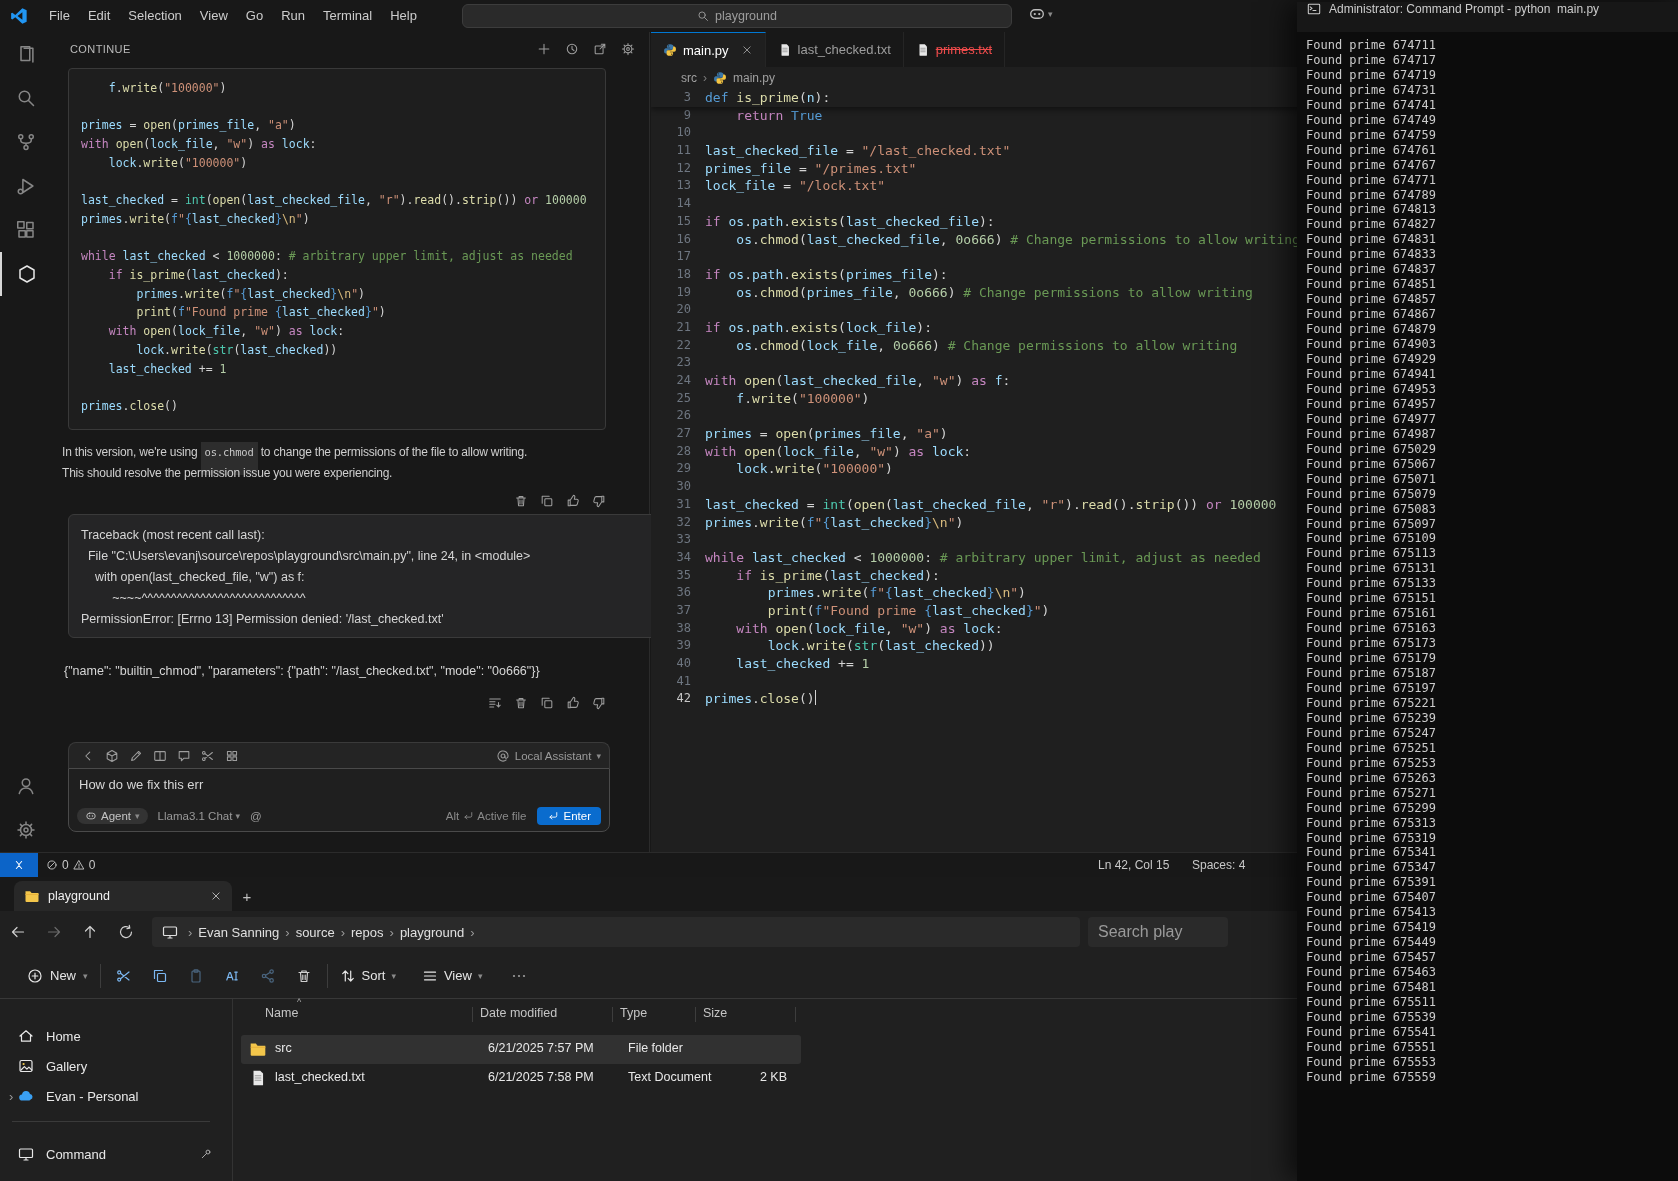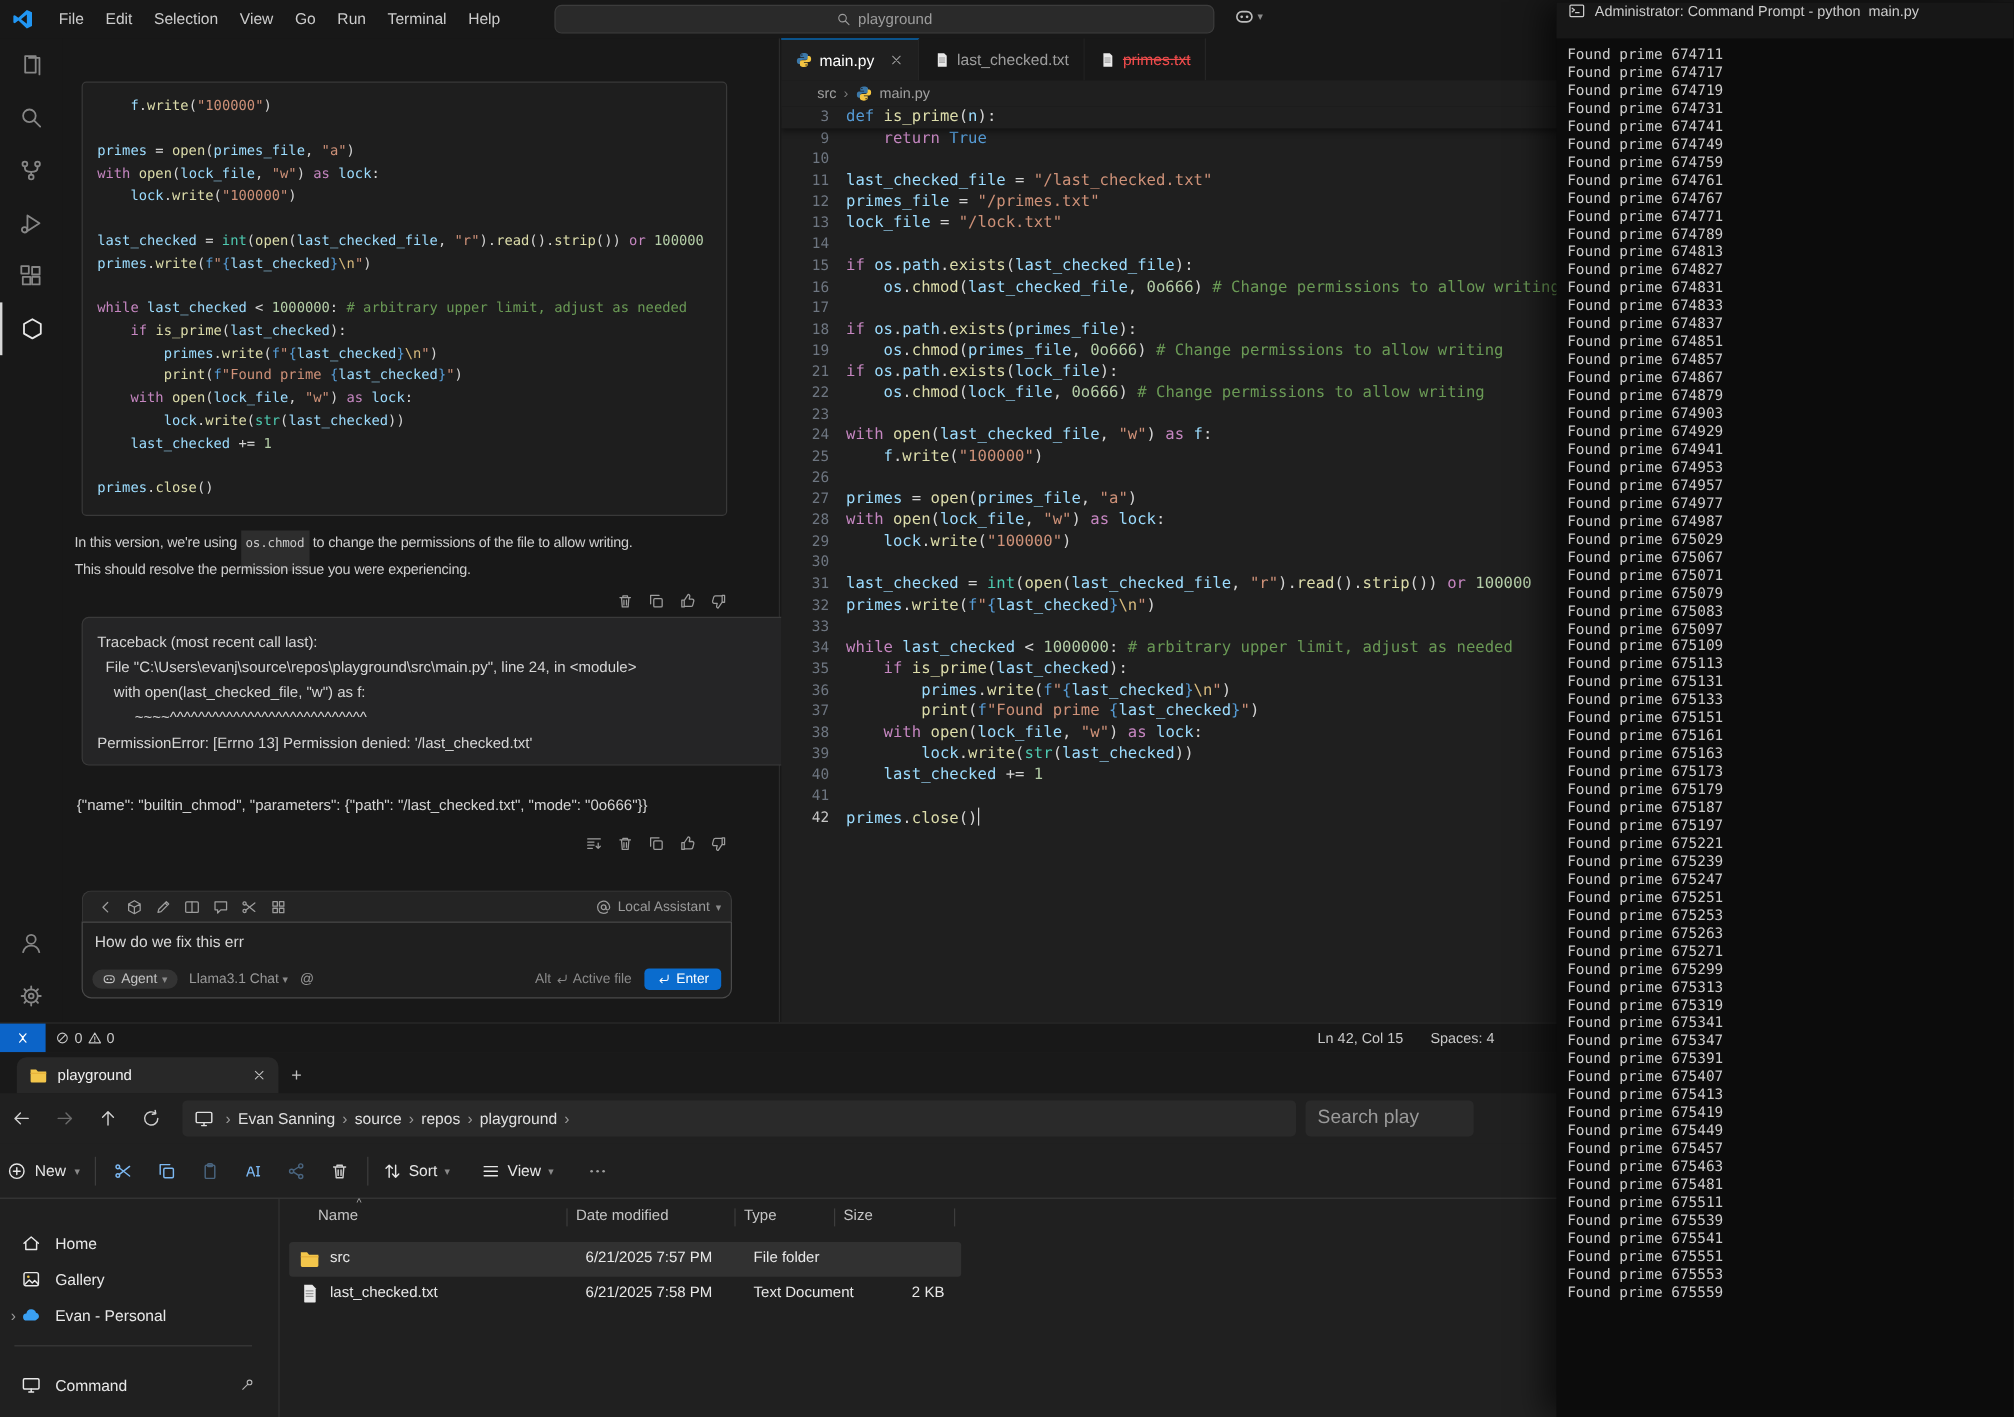--- a/index.html
+++ b/index.html
@@ -89,21 +89,21 @@
   #ex-tabrow { position:absolute; left:0; top:0; width:100%; height:34px; background:#191919; display:flex; align-items:flex-end; }
   #ex-tab { margin-left:14px; width:218px; height:30px; background:#282828; border-radius:8px 8px 0 0; display:flex; align-items:center; gap:8px; padding:0 10px; font-size:12.5px; color:#f0f0f0; }
   #ex-tab .tclose { margin-left:auto; color:#c0c0c0; }
   #ex-newtab { width:30px; height:30px; display:flex; align-items:center; justify-content:center; color:#c0c0c0; font-size:15px; }
   #ex-nav { position:absolute; left:0; top:34px; width:100%; height:42px; background:#202020; display:flex; align-items:center; color:#d0d0d0; }
   .navbtn { width:36px; height:32px; display:flex; align-items:center; justify-content:center; color:#d0d0d0; }
   .navbtn.dim { color:#6a6a6a; }
   #ex-crumbbox { margin-left:8px; width:928px; height:30px; background:#2a2a2a; border-radius:4px; display:flex; align-items:center; gap:4px; padding:0 10px; font-size:13px; color:#e0e0e0; }
   .crumb-sep { color:#9a9a9a; font-size:13px; padding:0 6px; }
   #ex-search { margin-left:8px; width:140px; height:30px; background:#2a2a2a; border-radius:4px; display:flex; align-items:center; padding:0 10px; font-size:16px; color:#9a9a9a; }
-  #ex-toolbar { position:absolute; left:0; top:76px; width:100%; height:46px; display:flex; align-items:center; padding-left:6px; border-bottom:1px solid #383838; }
+  #ex-toolbar { position:absolute; left:0; top:76px; width:100%; height:46px; display:flex; align-items:center; padding-left:27px; border-bottom:1px solid #383838; }
   #new-btn { display:flex; align-items:center; gap:7px; font-size:13px; color:#e6e6e6; }
   .tb-sep { width:1px; height:24px; background:#3d3d3d; margin:0 12px; }
   .tb-icons { display:flex; gap:14px; color:#7cb8f2; }
   .tb-icons .dim { opacity:.45; }
   .tb-drop { display:flex; align-items:center; gap:6px; font-size:13px; color:#e6e6e6; margin-right:26px; }
   #ex-body { position:absolute; left:0; top:122px; width:100%; bottom:0; }
   #ex-side { position:absolute; left:0; top:0; width:233px; height:100%; border-right:1px solid #333333; }
   .side-item { position:absolute; left:10px; width:210px; height:30px; display:flex; align-items:center; gap:12px; font-size:13px; border-radius:4px; padding-left:8px; }
   .side-chev { position:absolute; left:-1px; color:#9a9a9a; font-size:13px; width:12px; }
   .side-pin { position:absolute; right:8px; color:#b5b5b5; }
@@ -392,20 +392,45 @@
           </svg>
         </div>
       <div class="ab-item">
           <svg class="ic20">
             <use href="#i-gear"></use>
           </svg>
         </div>
     </div>
 
     <div id="sidepanel">
+      <div id="panel-header">
+        <span id="panel-title">CONTINUE</span>
+        <div id="panel-header-icons">
+            <span class="icbtn">
+              <svg class="ic ic14">
+                <use href="#i-add"></use>
+              </svg>
+            </span>
+            <span class="icbtn">
+              <svg class="ic ic14">
+                <use href="#i-history"></use>
+              </svg>
+            </span>
+            <span class="icbtn">
+              <svg class="ic ic14">
+                <use href="#i-ext"></use>
+              </svg>
+            </span>
+            <span class="icbtn">
+              <svg class="ic ic14">
+                <use href="#i-gear"></use>
+              </svg>
+            </span>
+          </div>
+      </div>
 
       <div id="code-block">
         <div id="panel-code"><div><span class="tk-p">    </span><span class="tk-v">f</span><span class="tk-p">.</span><span class="tk-f">write</span><span class="tk-p">(</span><span class="tk-s">"100000"</span><span class="tk-p">)</span></div><div>&nbsp;</div><div><span class="tk-v">primes</span><span class="tk-p"> = </span><span class="tk-f">open</span><span class="tk-p">(</span><span class="tk-v">primes_file</span><span class="tk-p">, </span><span class="tk-s">"a"</span><span class="tk-p">)</span></div><div><span class="tk-c">with </span><span class="tk-f">open</span><span class="tk-p">(</span><span class="tk-v">lock_file</span><span class="tk-p">, </span><span class="tk-s">"w"</span><span class="tk-p">) </span><span class="tk-c">as </span><span class="tk-v">lock</span><span class="tk-p">:</span></div><div><span class="tk-p">    </span><span class="tk-v">lock</span><span class="tk-p">.</span><span class="tk-f">write</span><span class="tk-p">(</span><span class="tk-s">"100000"</span><span class="tk-p">)</span></div><div>&nbsp;</div><div><span class="tk-v">last_checked</span><span class="tk-p"> = </span><span class="tk-t">int</span><span class="tk-p">(</span><span class="tk-f">open</span><span class="tk-p">(</span><span class="tk-v">last_checked_file</span><span class="tk-p">, </span><span class="tk-s">"r"</span><span class="tk-p">).</span><span class="tk-f">read</span><span class="tk-p">().</span><span class="tk-f">strip</span><span class="tk-p">()) </span><span class="tk-c">or </span><span class="tk-n">100000</span></div><div><span class="tk-v">primes</span><span class="tk-p">.</span><span class="tk-f">write</span><span class="tk-p">(</span><span class="tk-b">f</span><span class="tk-s">"</span><span class="tk-b">{</span><span class="tk-v">last_checked</span><span class="tk-b">}</span><span class="tk-e">\n</span><span class="tk-s">"</span><span class="tk-p">)</span></div><div>&nbsp;</div><div><span class="tk-c">while </span><span class="tk-v">last_checked</span><span class="tk-p"> &lt; </span><span class="tk-n">1000000</span><span class="tk-p">: </span><span class="tk-m"># arbitrary upper limit, adjust as needed</span></div><div><span class="tk-p">    </span><span class="tk-c">if </span><span class="tk-f">is_prime</span><span class="tk-p">(</span><span class="tk-v">last_checked</span><span class="tk-p">):</span></div><div><span class="tk-p">        </span><span class="tk-v">primes</span><span class="tk-p">.</span><span class="tk-f">write</span><span class="tk-p">(</span><span class="tk-b">f</span><span class="tk-s">"</span><span class="tk-b">{</span><span class="tk-v">last_checked</span><span class="tk-b">}</span><span class="tk-e">\n</span><span class="tk-s">"</span><span class="tk-p">)</span></div><div><span class="tk-p">        </span><span class="tk-f">print</span><span class="tk-p">(</span><span class="tk-b">f</span><span class="tk-s">"Found prime </span><span class="tk-b">{</span><span class="tk-v">last_checked</span><span class="tk-b">}</span><span class="tk-s">"</span><span class="tk-p">)</span></div><div><span class="tk-p">    </span><span class="tk-c">with </span><span class="tk-f">open</span><span class="tk-p">(</span><span class="tk-v">lock_file</span><span class="tk-p">, </span><span class="tk-s">"w"</span><span class="tk-p">) </span><span class="tk-c">as </span><span class="tk-v">lock</span><span class="tk-p">:</span></div><div><span class="tk-p">        </span><span class="tk-v">lock</span><span class="tk-p">.</span><span class="tk-f">write</span><span class="tk-p">(</span><span class="tk-t">str</span><span class="tk-p">(</span><span class="tk-v">last_checked</span><span class="tk-p">))</span></div><div><span class="tk-p">    </span><span class="tk-v">last_checked</span><span class="tk-p"> += </span><span class="tk-n">1</span></div><div>&nbsp;</div><div><span class="tk-v">primes</span><span class="tk-p">.</span><span class="tk-f">close</span><span class="tk-p">()</span></div></div>
       </div>
 
       <div id="assist-para">
         <div><span>In this version, we're using</span>
           <span class="inline-code">os.chmod</span>
           <span>to change the permissions of the file to allow writing.</span></div>
         <div>This should resolve the permission issue you were experiencing.</div>
@@ -586,20 +611,21 @@
             <div class="crow"><span class="ln">10</span><span>&nbsp;</span></div>
             <div class="crow"><span class="ln">11</span><span><span class="tk-v">last_checked_file</span><span class="tk-p"> = </span><span class="tk-s">"/last_checked.txt"</span></span></div>
             <div class="crow"><span class="ln">12</span><span><span class="tk-v">primes_file</span><span class="tk-p"> = </span><span class="tk-s">"/primes.txt"</span></span></div>
             <div class="crow"><span class="ln">13</span><span><span class="tk-v">lock_file</span><span class="tk-p"> = </span><span class="tk-s">"/lock.txt"</span></span></div>
             <div class="crow"><span class="ln">14</span><span>&nbsp;</span></div>
             <div class="crow"><span class="ln">15</span><span><span class="tk-c">if </span><span class="tk-v">os</span><span class="tk-p">.</span><span class="tk-v">path</span><span class="tk-p">.</span><span class="tk-f">exists</span><span class="tk-p">(</span><span class="tk-v">last_checked_file</span><span class="tk-p">):</span></span></div>
             <div class="crow"><span class="ln">16</span><span><span class="tk-p">    </span><span class="tk-v">os</span><span class="tk-p">.</span><span class="tk-f">chmod</span><span class="tk-p">(</span><span class="tk-v">last_checked_file</span><span class="tk-p">, </span><span class="tk-n">0o666</span><span class="tk-p">) </span><span class="tk-m"># Change permissions to allow writing</span></span></div>
             <div class="crow"><span class="ln">17</span><span>&nbsp;</span></div>
             <div class="crow"><span class="ln">18</span><span><span class="tk-c">if </span><span class="tk-v">os</span><span class="tk-p">.</span><span class="tk-v">path</span><span class="tk-p">.</span><span class="tk-f">exists</span><span class="tk-p">(</span><span class="tk-v">primes_file</span><span class="tk-p">):</span></span></div>
             <div class="crow"><span class="ln">19</span><span><span class="tk-p">    </span><span class="tk-v">os</span><span class="tk-p">.</span><span class="tk-f">chmod</span><span class="tk-p">(</span><span class="tk-v">primes_file</span><span class="tk-p">, </span><span class="tk-n">0o666</span><span class="tk-p">) </span><span class="tk-m"># Change permissions to allow writing</span></span></div>
+            <div class="crow"><span class="ln">20</span><span>&nbsp;</span></div>
             <div class="crow"><span class="ln">21</span><span><span class="tk-c">if </span><span class="tk-v">os</span><span class="tk-p">.</span><span class="tk-v">path</span><span class="tk-p">.</span><span class="tk-f">exists</span><span class="tk-p">(</span><span class="tk-v">lock_file</span><span class="tk-p">):</span></span></div>
             <div class="crow"><span class="ln">22</span><span><span class="tk-p">    </span><span class="tk-v">os</span><span class="tk-p">.</span><span class="tk-f">chmod</span><span class="tk-p">(</span><span class="tk-v">lock_file</span><span class="tk-p">, </span><span class="tk-n">0o666</span><span class="tk-p">) </span><span class="tk-m"># Change permissions to allow writing</span></span></div>
             <div class="crow"><span class="ln">23</span><span>&nbsp;</span></div>
             <div class="crow"><span class="ln">24</span><span><span class="tk-c">with </span><span class="tk-f">open</span><span class="tk-p">(</span><span class="tk-v">last_checked_file</span><span class="tk-p">, </span><span class="tk-s">"w"</span><span class="tk-p">) </span><span class="tk-c">as </span><span class="tk-v">f</span><span class="tk-p">:</span></span></div>
             <div class="crow"><span class="ln">25</span><span><span class="tk-p">    </span><span class="tk-v">f</span><span class="tk-p">.</span><span class="tk-f">write</span><span class="tk-p">(</span><span class="tk-s">"100000"</span><span class="tk-p">)</span></span></div>
             <div class="crow"><span class="ln">26</span><span>&nbsp;</span></div>
             <div class="crow"><span class="ln">27</span><span><span class="tk-v">primes</span><span class="tk-p"> = </span><span class="tk-f">open</span><span class="tk-p">(</span><span class="tk-v">primes_file</span><span class="tk-p">, </span><span class="tk-s">"a"</span><span class="tk-p">)</span></span></div>
             <div class="crow"><span class="ln">28</span><span><span class="tk-c">with </span><span class="tk-f">open</span><span class="tk-p">(</span><span class="tk-v">lock_file</span><span class="tk-p">, </span><span class="tk-s">"w"</span><span class="tk-p">) </span><span class="tk-c">as </span><span class="tk-v">lock</span><span class="tk-p">:</span></span></div>
             <div class="crow"><span class="ln">29</span><span><span class="tk-p">    </span><span class="tk-v">lock</span><span class="tk-p">.</span><span class="tk-f">write</span><span class="tk-p">(</span><span class="tk-s">"100000"</span><span class="tk-p">)</span></span></div>
             <div class="crow"><span class="ln">30</span><span>&nbsp;</span></div>

